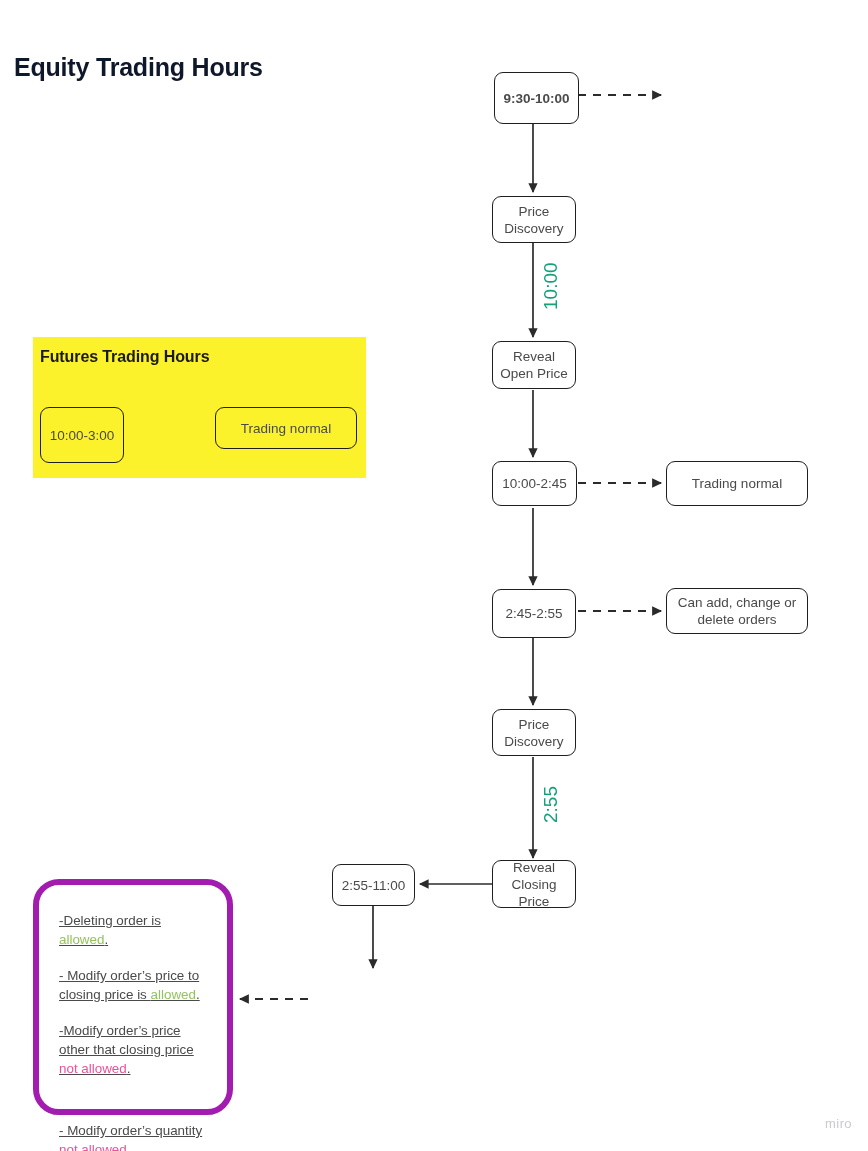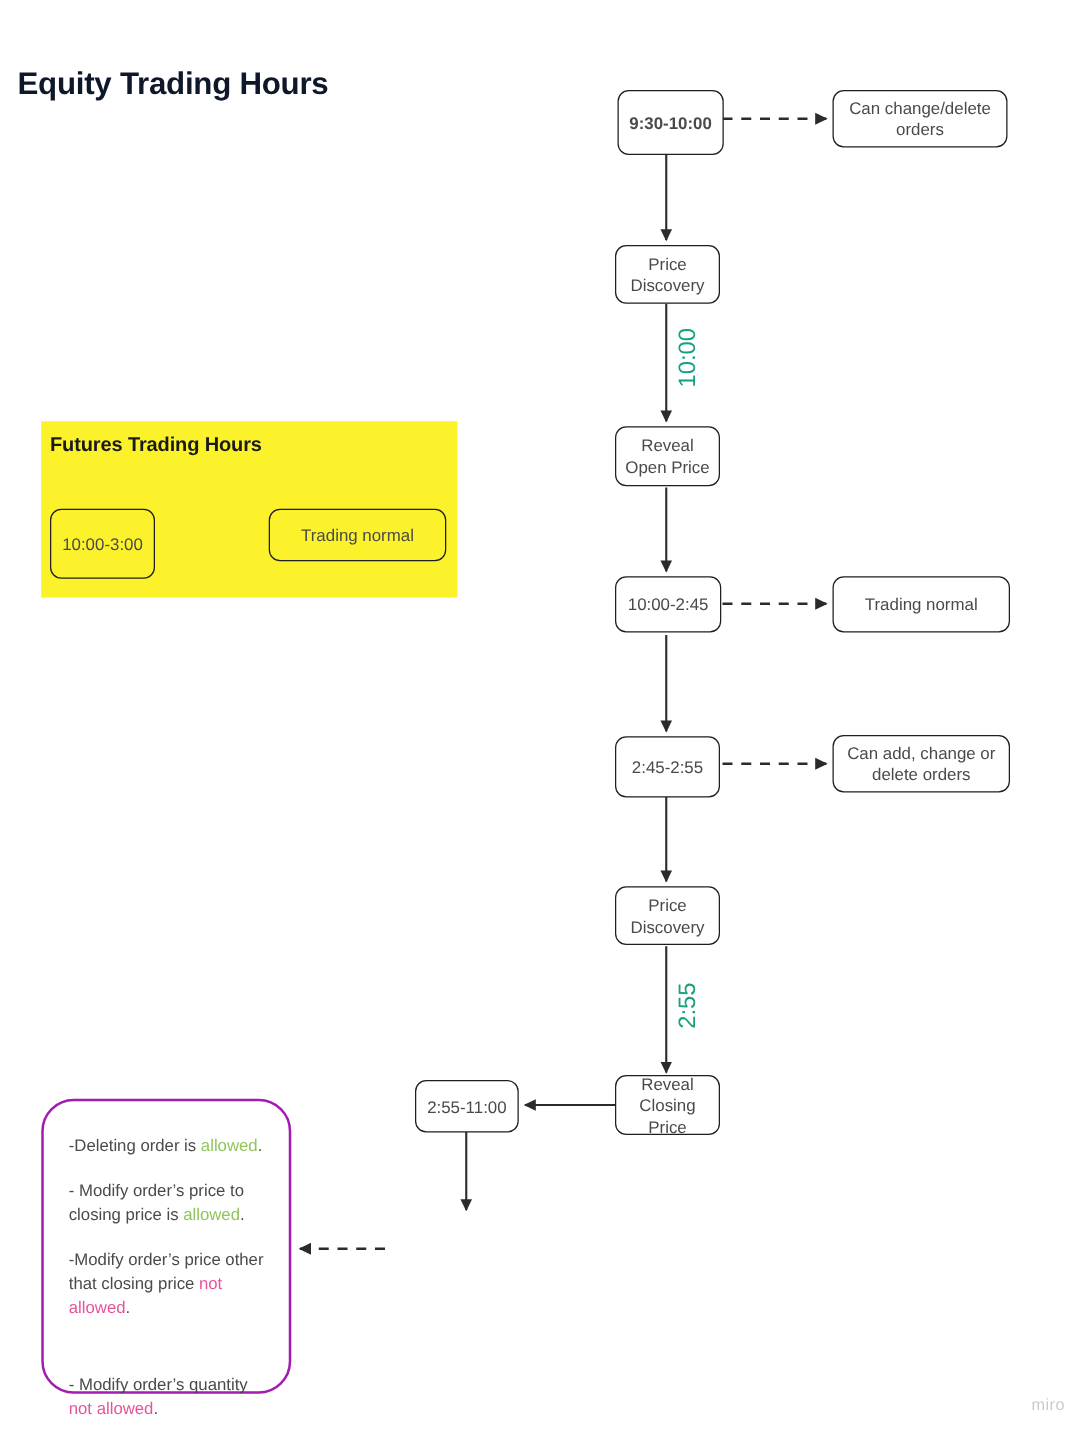--- a/index.html
+++ b/index.html
@@ -68,27 +68,28 @@
     text-align: center;
     padding: 2px 6px;
   }
   .node.transparent { background: transparent; }
   .node .txt { display: block; }
 
   
   .note {
     position: absolute;
     box-sizing: border-box;
-    border: 2px solid #a21caf;
+    border: 6px solid #a21caf;
     border-radius: 26px;
     background: #ffffff;
     padding: 26px 20px 20px 20px;
     color: #4a4a4a;
     font-size: 13.4px;
     line-height: 19px;
+    text-decoration: underline;
   }
   .note p { margin: 0 0 17px 0; }
   .note p:last-child { margin-bottom: 0; margin-top: 43px; }
   .ok  { color: #92c45c; }
   .bad { color: #e8529c; }
 
   
   #wires {
     position: absolute;
     left: 0; top: 0;
@@ -181,23 +182,20 @@
   </div>
 
   <div class="node transparent" style="left:215px; top:407px; width:142px; height:42px;">
     <span class="txt">Trading normal</span>
   </div>
 
   <div class="node" style="left:494px; top:72px; width:85px; height:52px;font-weight:bold;">
     <span class="txt">9:30-10:00</span>
   </div>
 
-  <div class="node" style="left:666px; top:72px; width:140px; height:46px;">
-    <span class="txt">Can change/delete orders</span>
-  </div>
 
   <div class="node" style="left:492px; top:196px; width:84px; height:47px;">
     <span class="txt" style="white-space:pre-line;">Price
 Discovery</span>
   </div>
 
   <div class="edge-label" style="left:540px; top:310px;">10:00</div>
 
   <div class="node" style="left:492px; top:341px; width:84px; height:48px;">
     <span class="txt" style="white-space:pre-line;">Reveal

